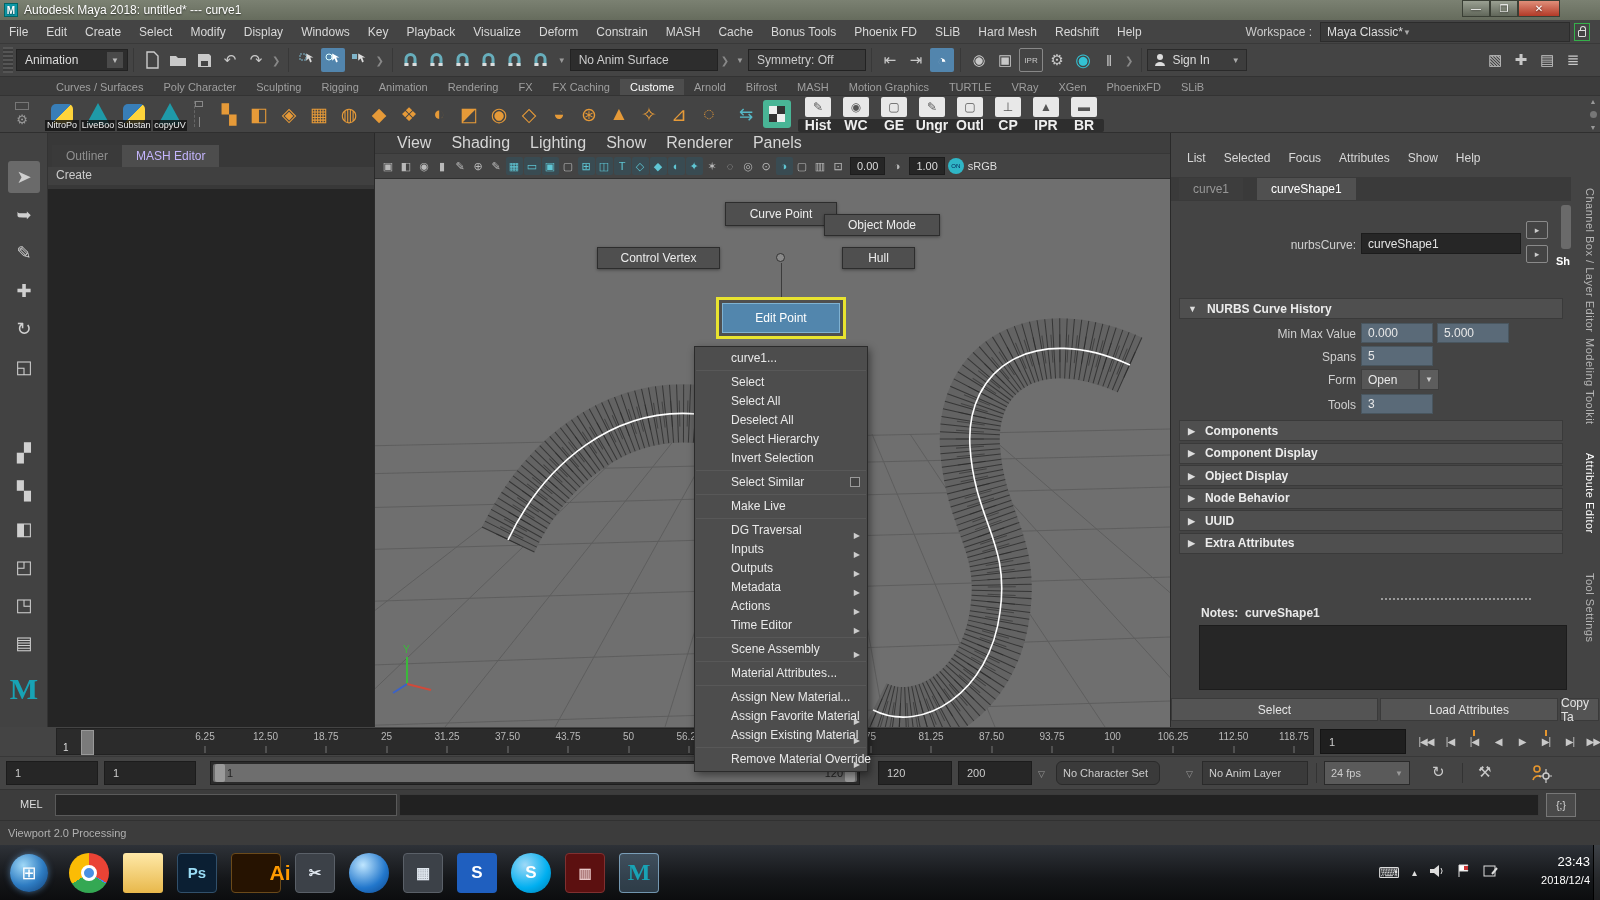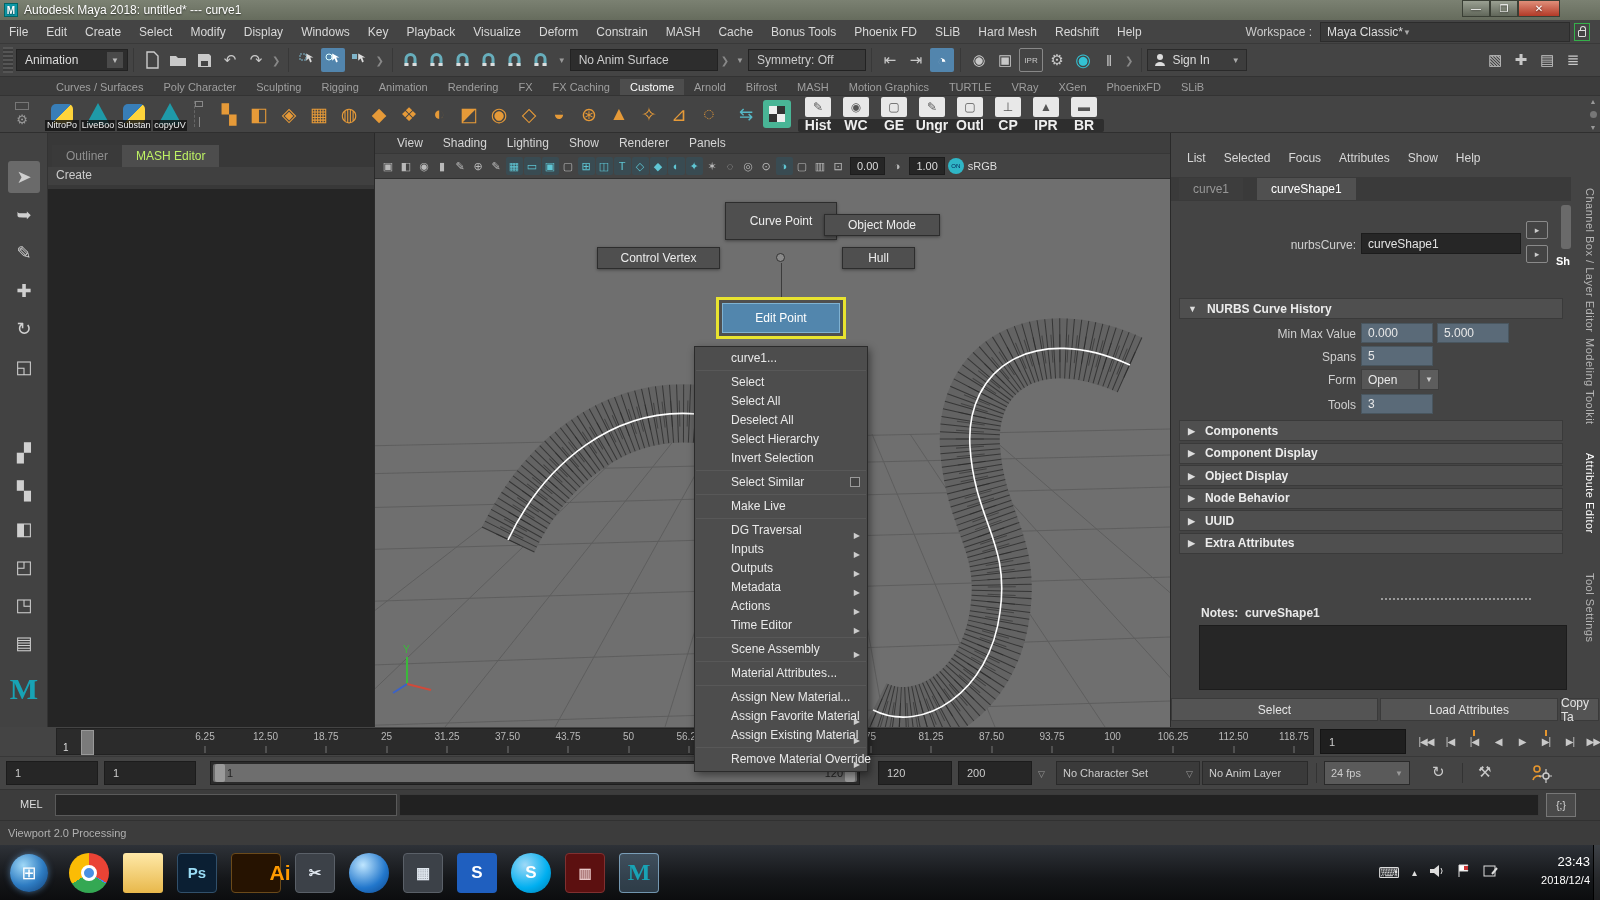--- a/index.html
+++ b/index.html
@@ -52,26 +52,26 @@
   .shelf-scroll .dot{width:7px;height:7px;border-radius:50%;background:#777;}
   
   .toolbox{left:0;top:133px;width:48px;height:594px;background:#424242;border-right:1px solid #333;}
   .tool{position:absolute;left:8px;width:32px;height:32px;display:flex;align-items:center;justify-content:center;color:#cfcfcf;font-size:18px;border-radius:3px;}
   .tool.active{background:#6a6a6a;}
   .maya-logo{color:#18a3b5;font-weight:bold;font-size:30px;font-family:"Liberation Serif",serif;}
   
   .leftpanel{left:48px;top:133px;width:327px;height:594px;background:#383838;border-right:1px solid #2a2a2a;}
   .lp-tabs{display:flex;padding-top:12px;padding-left:4px;font-size:12px;}
   .lp-tab{padding:4px 14px;color:#8f8f8f;background:#3a3a3a;}
-  .lp-tab.active{background:#4d4d4d;color:#bef264;}
+  .lp-tab.active{background:#4d4d4d;color:#c4b5fd;}
   .lp-menu{height:18px;background:#404040;color:#ccc;font-size:12px;padding:1px 8px;}
   .lp-body{position:absolute;left:0;right:0;top:56px;bottom:0;background:#252525;}
   
   .viewport{left:375px;top:133px;width:795px;height:594px;background:#3e3e3e;}
-  .vp-menus{height:20px;display:flex;align-items:center;font-size:12px;color:#d5d5d5;padding-left:12px;background:#3e3e3e;}
+  .vp-menus{height:20px;display:flex;align-items:center;font-size:16px;color:#d5d5d5;padding-left:12px;background:#3e3e3e;}
   .vp-menus span{padding:0 10px;}
   .vp-iconbar{height:26px;display:flex;align-items:center;background:#434343;border-top:1px solid #373737;border-bottom:1px solid #303030;padding-left:4px;}
   .vpi{width:17px;height:18px;display:flex;align-items:center;justify-content:center;font-size:11px;color:#b9b9b9;margin:0 .5px;}
   .vpi.teal{color:#5fc6d4;background:#394b52;border-radius:2px;}
   .vp-val{height:18px;background:#262626;border:1px solid #1d1d1d;color:#ddd;font-size:11px;display:flex;align-items:center;padding:0 6px;margin:0 3px;}
   .vp-on{width:16px;height:16px;border-radius:50%;background:#2fb6c6;color:#073;font-size:6px;display:flex;align-items:center;justify-content:center;color:#025;}
   .vp-canvas{position:absolute;left:0;right:0;top:46px;bottom:0;background:#6f6f6f;overflow:hidden;}
   
   .mmbox{position:absolute;background:#4f4f4f;border:1px solid #2d2d2d;color:#ececec;font-size:12px;display:flex;align-items:center;justify-content:center;box-shadow:0 1px 3px rgba(0,0,0,.4);}
   .mm-yellow{position:absolute;border:3px solid #e8e32f;background:#4f4f4f;}
@@ -562,21 +562,21 @@
           <line x1="32" y1="505" x2="18" y2="514" stroke="#3a62c9" stroke-width="2"></line>
           <text x="28" y="474" fill="#3bb93b" font-size="10">Y</text>
         </g>
       </svg>
     </div>
   </div>
 
   <div>
     <div class="abs mm-line" style="left:781px;top:263px;height:35px;"></div>
     <div class="abs mm-dot" style="left:776px;top:253px;"></div>
-    <div class="abs mmbox" style="left:725px;top:202px;width:112px;height:38px;">Curve Point</div>
+    <div class="abs mmbox" style="left:725px;top:202px;width:112px;height:24px;">Curve Point</div>
     <div class="abs mmbox" style="left:824px;top:214px;width:116px;height:22px;">Object Mode</div>
     <div class="abs mmbox" style="left:597px;top:247px;width:123px;height:22px;">Control Vertex</div>
     <div class="abs mmbox" style="left:842px;top:247px;width:73px;height:22px;">Hull</div>
     <div class="abs mm-yellow" style="left:716px;top:297px;width:130px;height:42px;"></div>
     <div class="abs mm-selected" style="left:722px;top:303px;width:118px;height:30px;">Edit Point</div>
   </div>
 
   <div class="abs ctxmenu" id="ctx-menu">
       <div class="ctx-item">curve1...</div>
       <div class="ctx-sep"></div>
@@ -757,21 +757,21 @@
           </div>
         <div style="display:flex;align-items:center;">
             <span>120</span>
             <div class="rr-handle"></div>
           </div>
       </div>
     </div>
     <div class="rr-field" style="left:878px;width:74px;">120</div>
     <div class="rr-field" style="left:958px;width:74px;">200</div>
     <span class="rr-ico" style="left:1038px;font-size:9px;color:#999;top:12px;">▽</span>
-    <div class="rr-dd" style="left:1056px;width:144px;">
+    <div class="rr-dd" style="left:1056px;width:104px;border-radius:6px;">
         <span>No Character Set</span>
       </div>
     <span class="rr-ico" style="left:1186px;font-size:9px;color:#999;top:12px;">▽</span>
     <div class="rr-dd" style="left:1202px;width:106px;">
         <span>No Anim Layer</span>
       </div>
     <div style="position:absolute;left:1316px;top:6px;width:1px;height:20px;background:#333;"></div>
     <div class="rr-dd" style="left:1324px;width:86px;background:#5a5a5a;justify-content:space-between;">
         <span>24 fps</span>
         <span class="rr-arr">▼</span>

